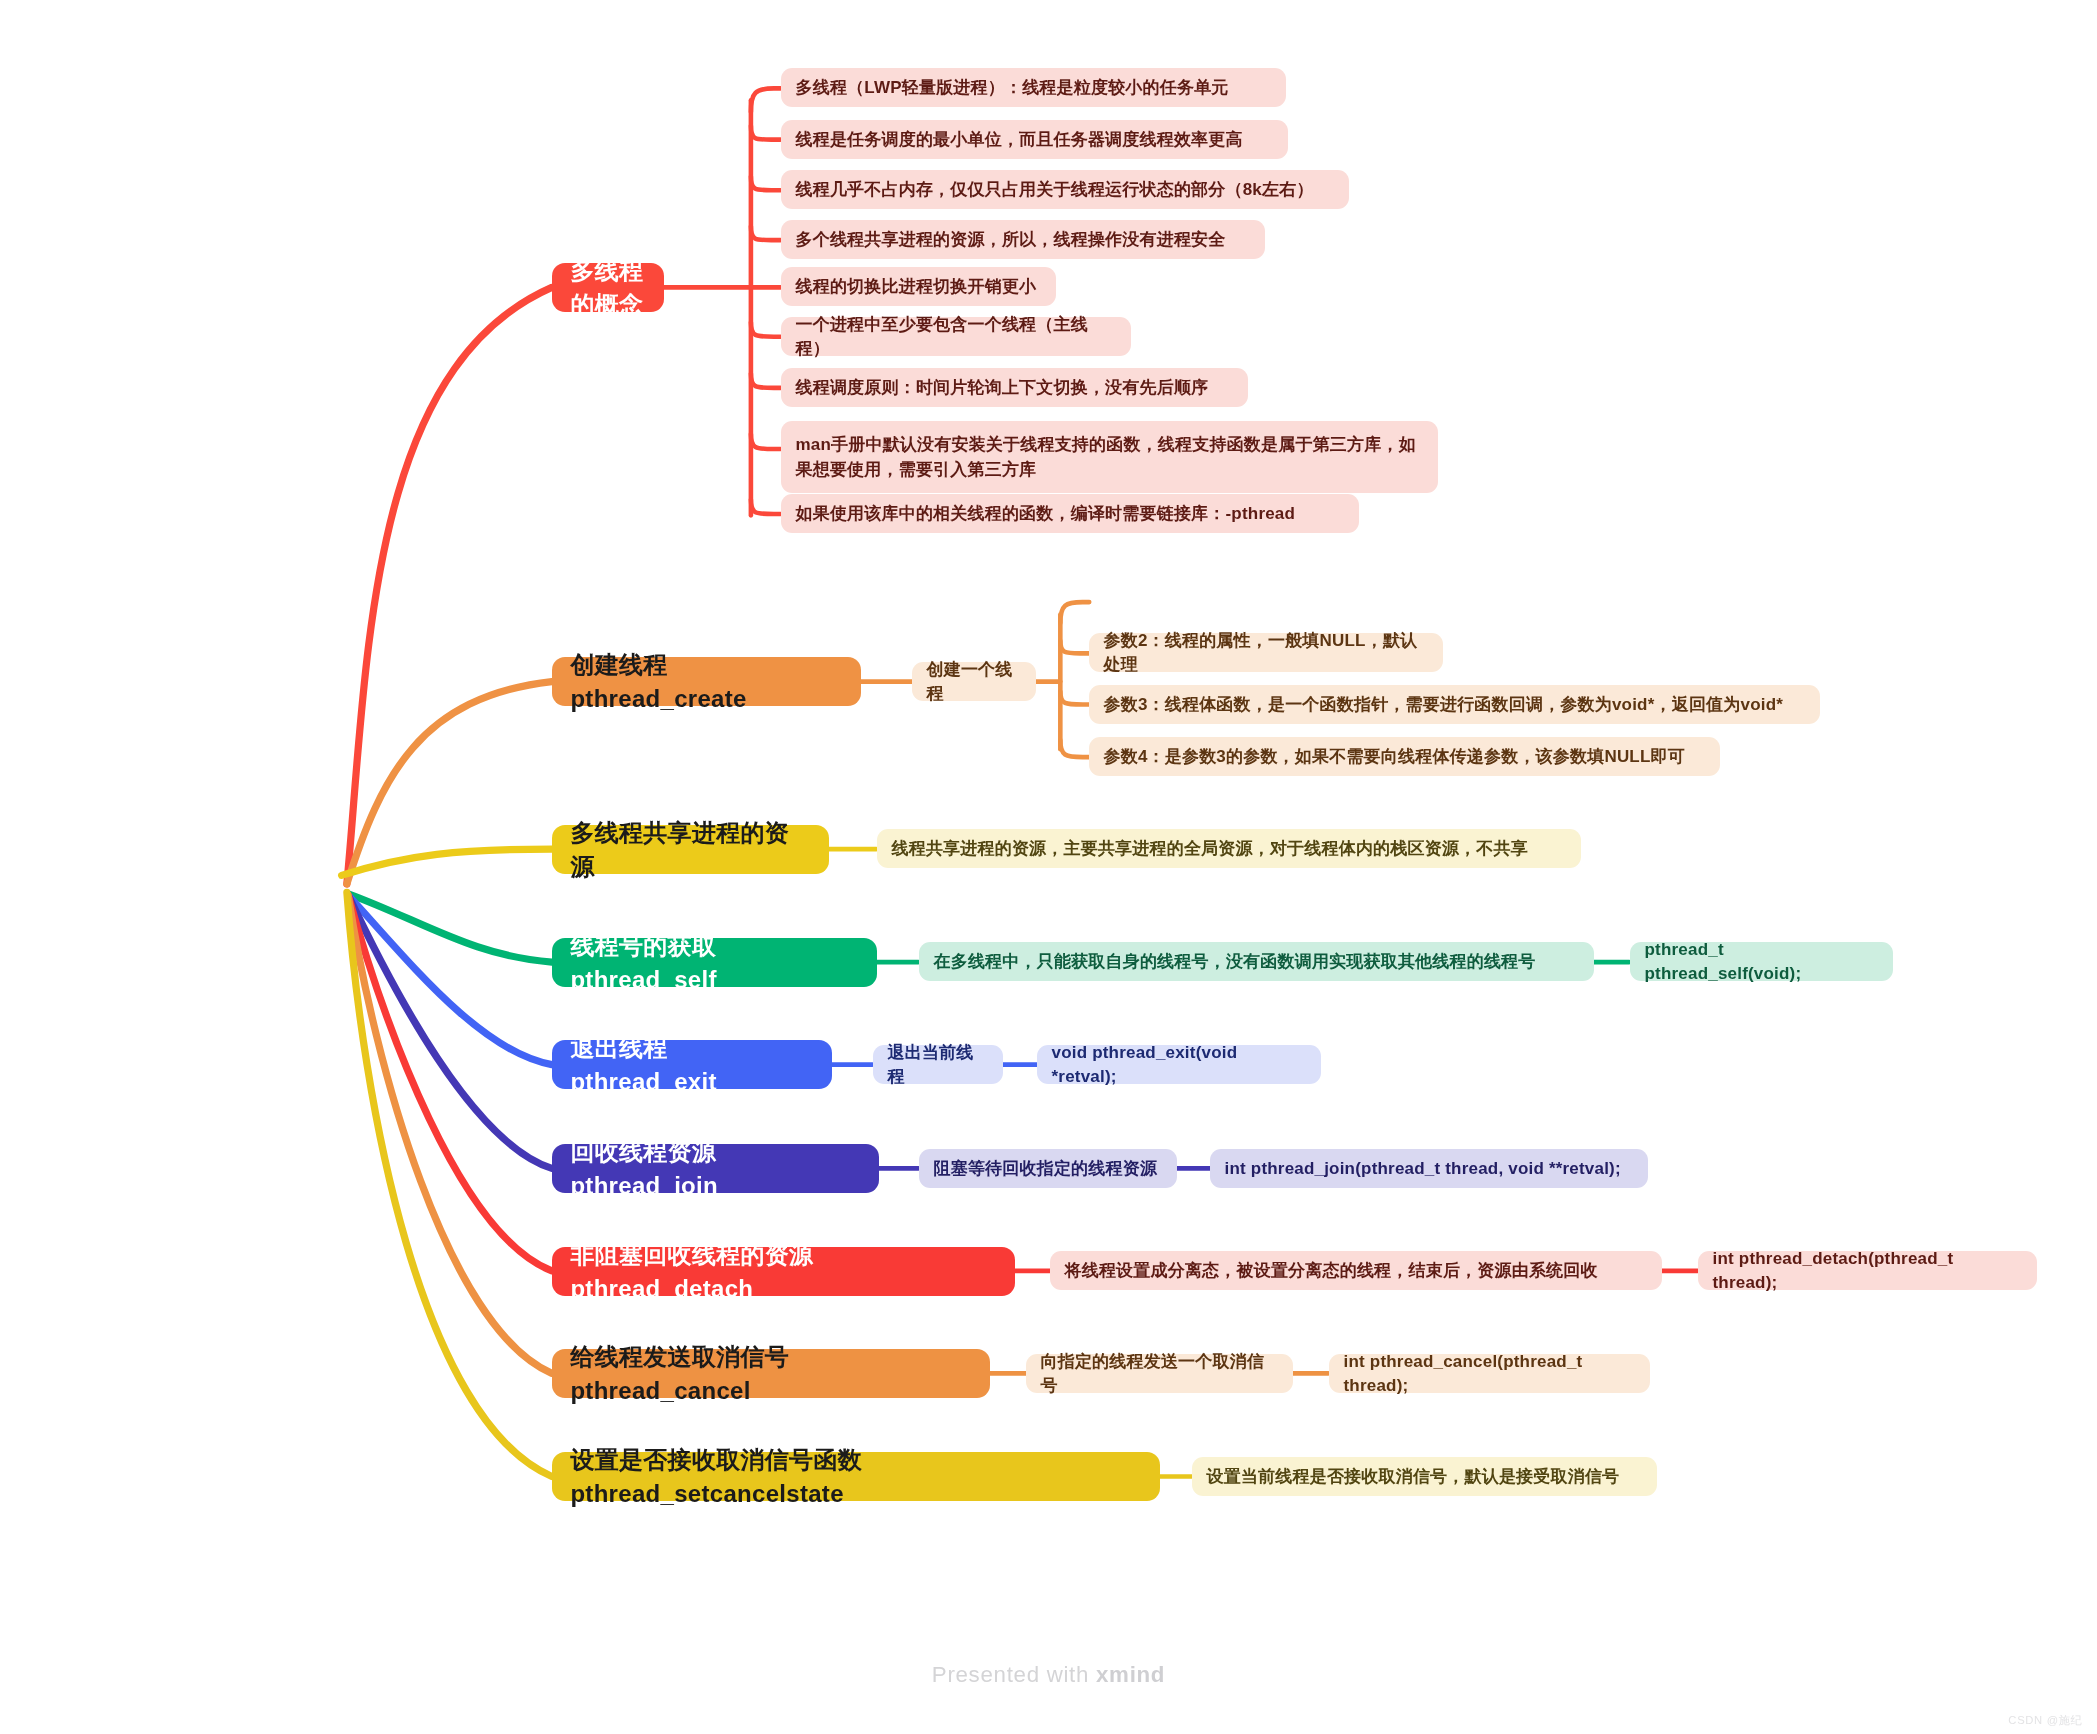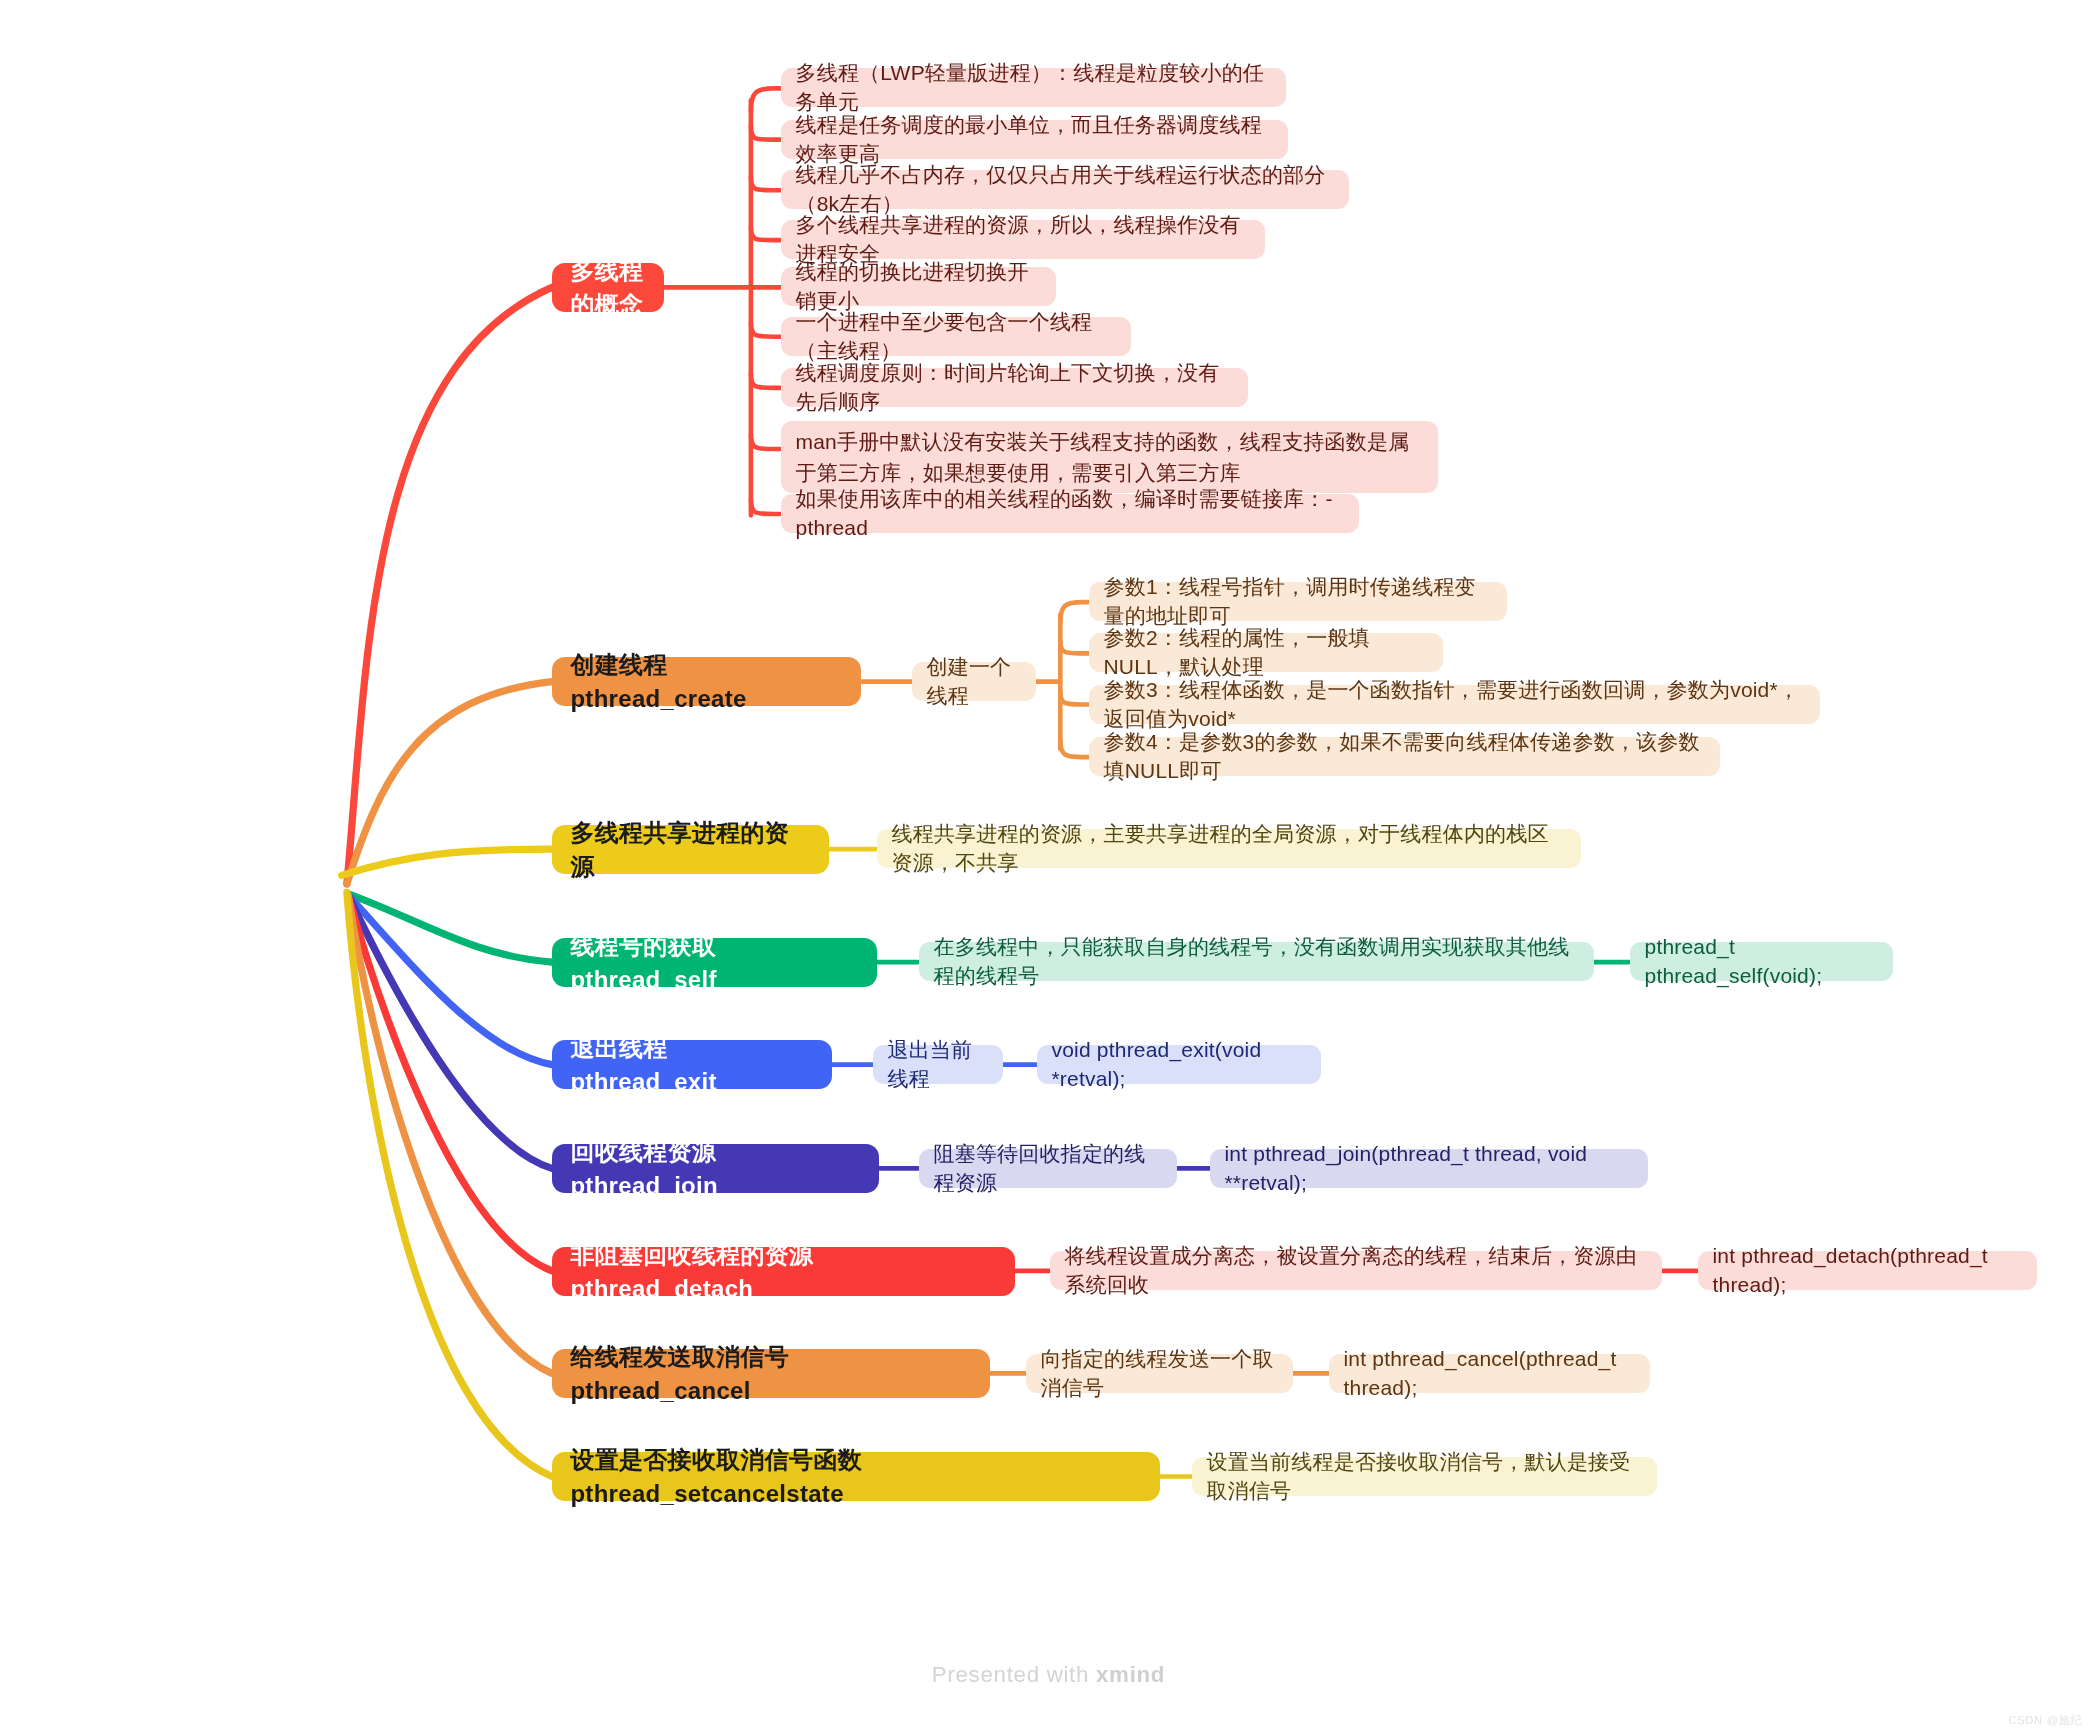--- a/index.html
+++ b/index.html
@@ -51,22 +51,22 @@
     font-weight: 700;
     padding: 0 18.4px;
     letter-spacing: 0.3px;
   }
   .lvl1.dark-text { color: #1b1b1b; }
   .lvl1.light-text { color: #ffffff; }
 
   
   .chip {
     border-radius: 11.2px;
-    font-size: 21px;
-    font-weight: 400;
+    font-size: 17px;
+    font-weight: 700;
     padding: 8px 14.5px;
     letter-spacing: 0.2px;
   }
   .chip.multi { line-height: 1.5; align-items: center; justify-content: center; }
 
   
   .c-red     { background: #fb483a; }
   .c-orange  { background: #ef9244; }
   .c-yellow  { background: #eccb1a; }
   .c-green   { background: #00b473; }
@@ -196,23 +196,20 @@
     <span>如果使用该库中的相关线程的函数，编译时需要链接库：-pthread</span>
   </div>
 
   <div class="node lvl1 c-orange dark-text" style="left:552px; top:657px; width:309px; height:49px;">
     <span>创建线程 pthread_create</span>
   </div>
   <div class="node chip p-orange" style="left:912px; top:662px; width:124px; height:39px;">
     <span>创建一个线程</span>
   </div>
 
-  <div class="node chip p-orange" style="left:1089px; top:582px; width:418px; height:39px;">
-    <span>参数1：线程号指针，调用时传递线程变量的地址即可</span>
-  </div>
   <div class="node chip p-orange" style="left:1089px; top:633px; width:354px; height:39px;">
     <span>参数2：线程的属性，一般填NULL，默认处理</span>
   </div>
   <div class="node chip p-orange" style="left:1089px; top:685px; width:731px; height:39px;">
     <span>参数3：线程体函数，是一个函数指针，需要进行函数回调，参数为void*，返回值为void*</span>
   </div>
   <div class="node chip p-orange" style="left:1089px; top:737px; width:631px; height:39px;">
     <span>参数4：是参数3的参数，如果不需要向线程体传递参数，该参数填NULL即可</span>
   </div>
 

